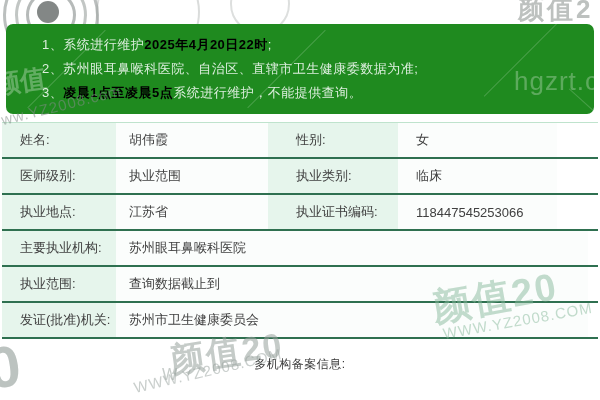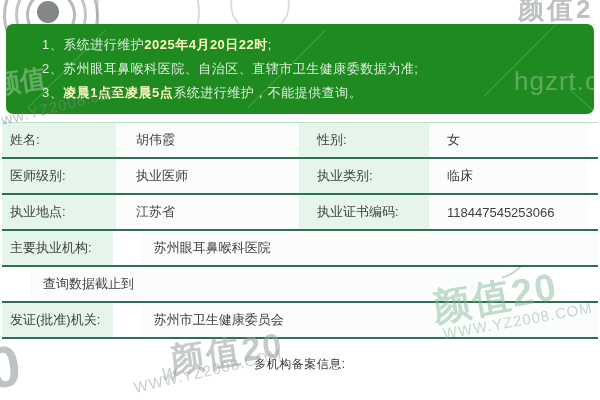--- a/index.html
+++ b/index.html
@@ -16,38 +16,38 @@
   .slash{position:absolute;background:rgba(255,255,255,0.18);width:1px;pointer-events:none;}
   
   .notice{
     position:absolute;left:6px;top:24px;width:588px;height:90px;
     background:#1f8a1f;border-radius:7px;z-index:1;
     box-sizing:border-box;padding:9px 10px 0 36px;overflow:hidden;
   }
   .notice-line{
     font-size:13px;line-height:24px;color:#dceedd;letter-spacing:0.5px;
   }
-  .notice-line b{color:#fef9c3;font-weight:700;}
+  .notice-line b{color:#000000;font-weight:700;}
   
   .lic-table{
     position:absolute;left:2px;top:122px;width:596px;z-index:1;
     border-top:1px solid #bfe3cd;
   }
   .t-row{
     display:flex;height:36px;box-sizing:border-box;
     border-bottom:2px solid #2f7050;align-items:stretch;
   }
   .cell{display:flex;align-items:center;font-size:13px;color:#404040;box-sizing:border-box;}
   .lbl{background:#e6f5ec;}
   .val{background:#fbfdfc;}
-  .c-l1{width:114px;padding-left:8px;text-align:right;}
-  .c-v1{width:183px;padding-left:20px;font-family:Liberation Serif, serif;}
-  .c-l2{width:130px;padding-left:18px;}
+  .c-l1{width:114px;padding-left:18px;text-align:right;}
+  .c-v1{width:152px;padding-left:13px;font-family:Liberation Serif, serif;}
+  .c-l2{width:130px;padding-left:28px;}
   .c-v2{width:159px;padding-left:18px;}
-  .c-vwide{width:472px;padding-left:13px;margin-left:28px;}
+  .c-vwide{width:472px;padding-left:13px;}
   
   .section-title{
     position:absolute;left:0;top:356px;width:600px;text-align:center;z-index:1;
     font-size:12px;font-weight:400;color:#3a3a3a;letter-spacing:0.5px;
   }
 </style>
 </head>
 <body>
 
 <div class="spiral-back">
@@ -78,35 +78,36 @@
 
 <div class="lic-table">
   <div class="t-row">
     <div class="cell lbl c-l1">姓名:</div>
     <div class="cell val c-v1">胡伟霞</div>
     <div class="cell lbl c-l2">性别:</div>
     <div class="cell val c-v2">女</div>
   </div>
   <div class="t-row">
     <div class="cell lbl c-l1">医师级别:</div>
-    <div class="cell val c-v1">执业医师</div>
+    <div class="cell val c-v1">执业范围</div>
     <div class="cell lbl c-l2">执业类别:</div>
     <div class="cell val c-v2">临床</div>
   </div>
   <div class="t-row">
     <div class="cell lbl c-l1">执业地点:</div>
     <div class="cell val c-v1">江苏省</div>
     <div class="cell lbl c-l2">执业证书编码:</div>
     <div class="cell val c-v2">118447545253066</div>
   </div>
   <div class="t-row">
     <div class="cell lbl c-l1">主要执业机构:</div>
     <div class="cell val c-vwide">苏州眼耳鼻喉科医院</div>
   </div>
   <div class="t-row">
+    <div class="cell lbl c-l1">执业范围:</div>
     <div class="cell val c-vwide">查询数据截止到</div>
   </div>
   <div class="t-row">
     <div class="cell lbl c-l1">发证(批准)机关:</div>
     <div class="cell val c-vwide">苏州市卫生健康委员会</div>
   </div>
 </div>
 
 <div class="section-title">多机构备案信息:</div>
 

